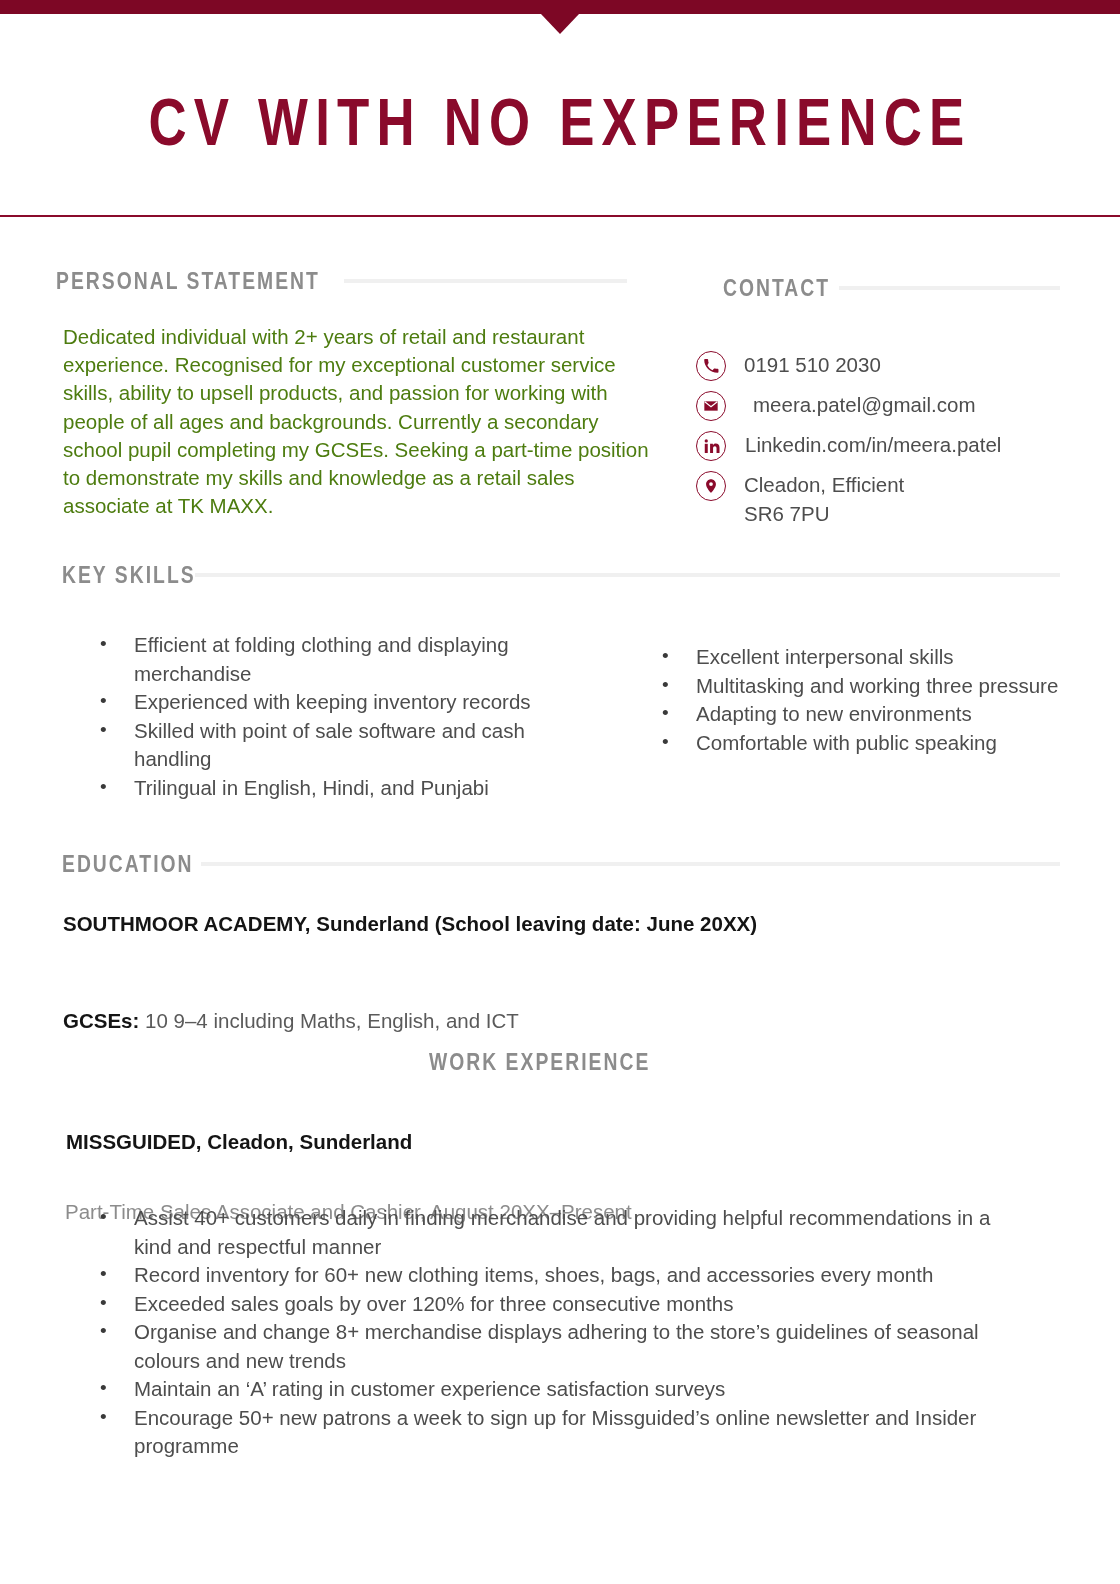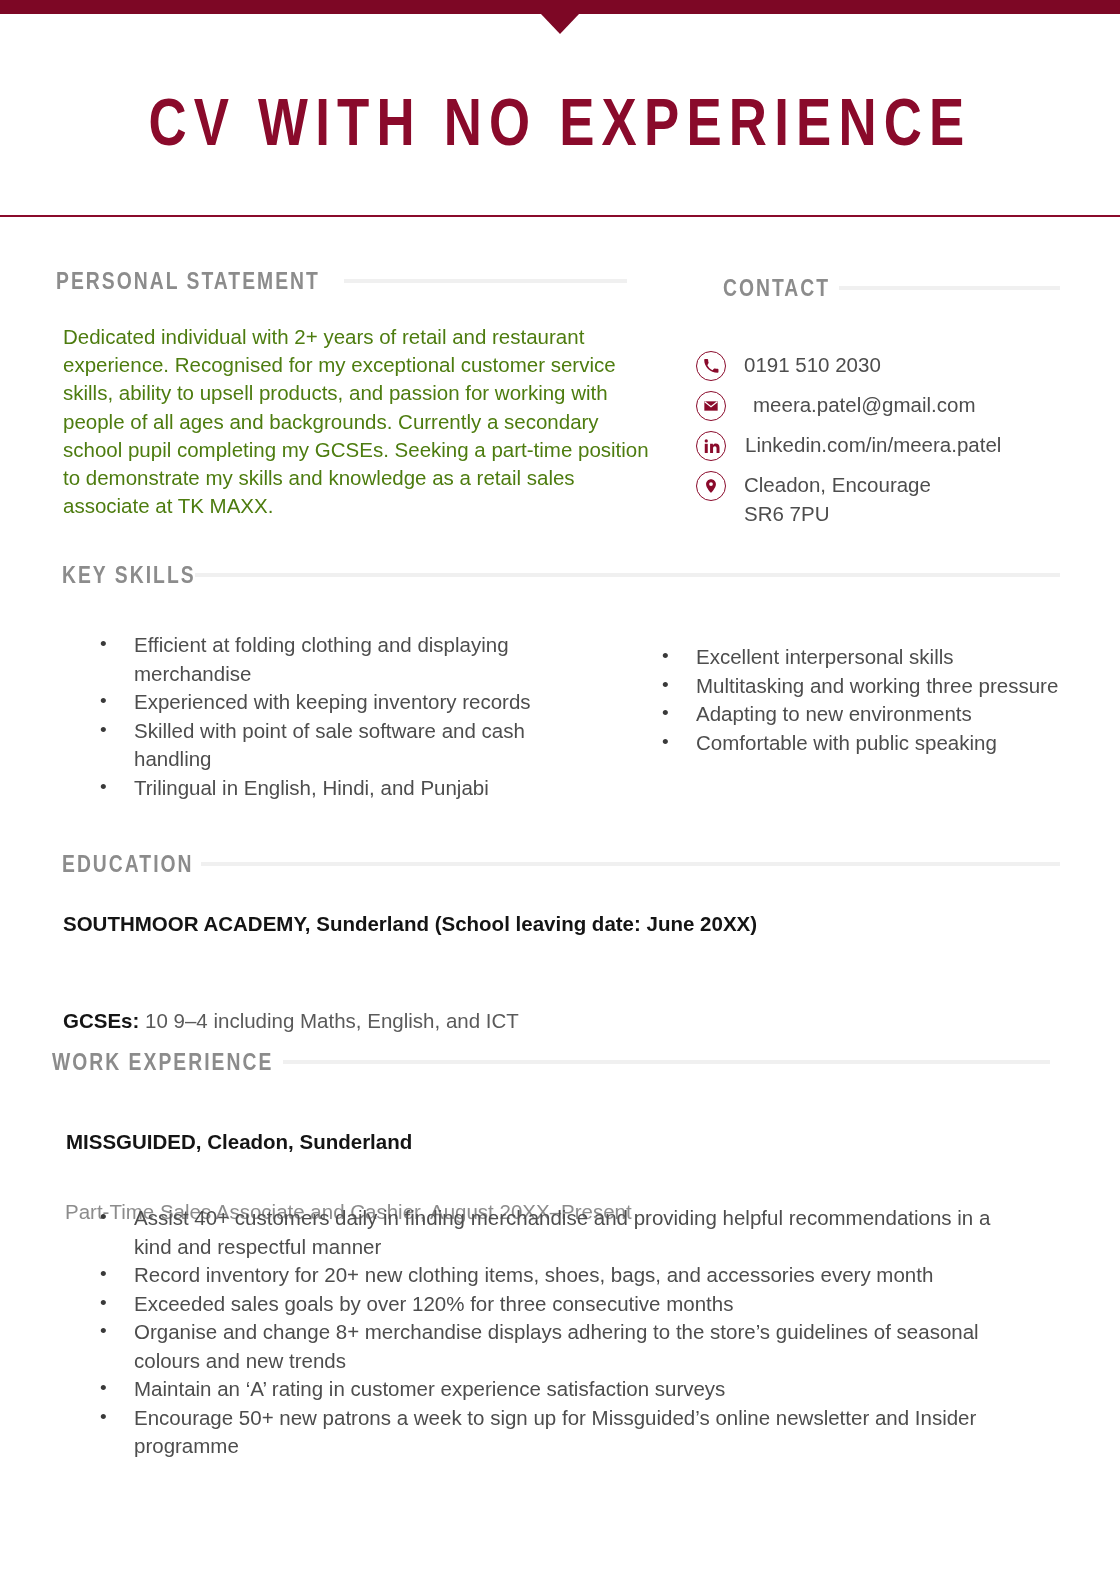--- a/index.html
+++ b/index.html
@@ -220,21 +220,21 @@
     <span class="ctext">Linkedin.com/in/meera.patel</span>
   </div>
 
   <div class="contact-row addr">
     <span class="ico">
       <svg width="16" height="16" viewBox="0 0 24 24" fill="#8a0a2b">
         <path d="M12 1.8c-4.1 0-7.4 3.3-7.4 7.4 0 5.5 7.4 13 7.4 13s7.4-7.5 7.4-13c0-4.1-3.3-7.4-7.4-7.4z"></path>
         <circle cx="12" cy="9.1" r="2.8" fill="#ffffff"></circle>
       </svg>
     </span>
-    <span class="ctext" style="white-space:pre-line;">Cleadon, Encourage
+    <span class="ctext" style="white-space:pre-line;">Cleadon, Efficient
 SR6 7PU</span>
   </div>
 </div>
 
 <div class="sec-head" style="left:62px; top:562px; width:998px;">
   <span class="label">KEY SKILLS</span>
   <span class="rule" style="margin-left:-26px;"></span>
 </div>
 
 <ul class="bullets" style="left:100px; top:631px; width:490px;">
@@ -255,28 +255,28 @@
   <span class="label">EDUCATION</span>
   <span class="rule" style="margin-left:-18px;"></span>
 </div>
 
 <div class="entry-bold" style="left:63px; top:910px; width:900px;">SOUTHMOOR ACADEMY, Sunderland (School leaving date: June 20XX)</div>
 
 <div class="kv" style="left:63px; top:1007px; width:900px;">
   <b>GCSEs:</b><span> 10 9–4 including Maths, English, and ICT</span>
 </div>
 
-<div class="sec-head" style="left:52px; top:1049px; width:998px;">
+<div class="sec-head" style="left:62px; top:1049px; width:998px;flex-direction:column;">
   <span class="label">WORK EXPERIENCE</span>
   <span class="rule" style="margin-left:-32px;"></span>
 </div>
 
 <div class="entry-bold" style="left:66px; top:1128px; width:900px;">MISSGUIDED, Cleadon, Sunderland</div>
 <div class="entry-sub" style="left:65px; top:1157px; width:900px;">Part-Time Sales Associate and Cashier, August 20XX–Present</div>
 
 <ul class="bullets" style="left:100px; top:1204px; width:925px;">
   <li>Assist 40+ customers daily in finding merchandise and providing helpful recommendations in a kind and respectful manner</li>
-  <li>Record inventory for 20+ new clothing items, shoes, bags, and accessories every month</li>
+  <li>Record inventory for 60+ new clothing items, shoes, bags, and accessories every month</li>
   <li>Exceeded sales goals by over 120% for three consecutive months</li>
   <li>Organise and change 8+ merchandise displays adhering to the store’s guidelines of seasonal colours and new trends</li>
   <li>Maintain an ‘A’ rating in customer experience satisfaction surveys</li>
   <li>Encourage 50+ new patrons a week to sign up for Missguided’s online newsletter and Insider programme</li>
 </ul>
 
 </body></html>

